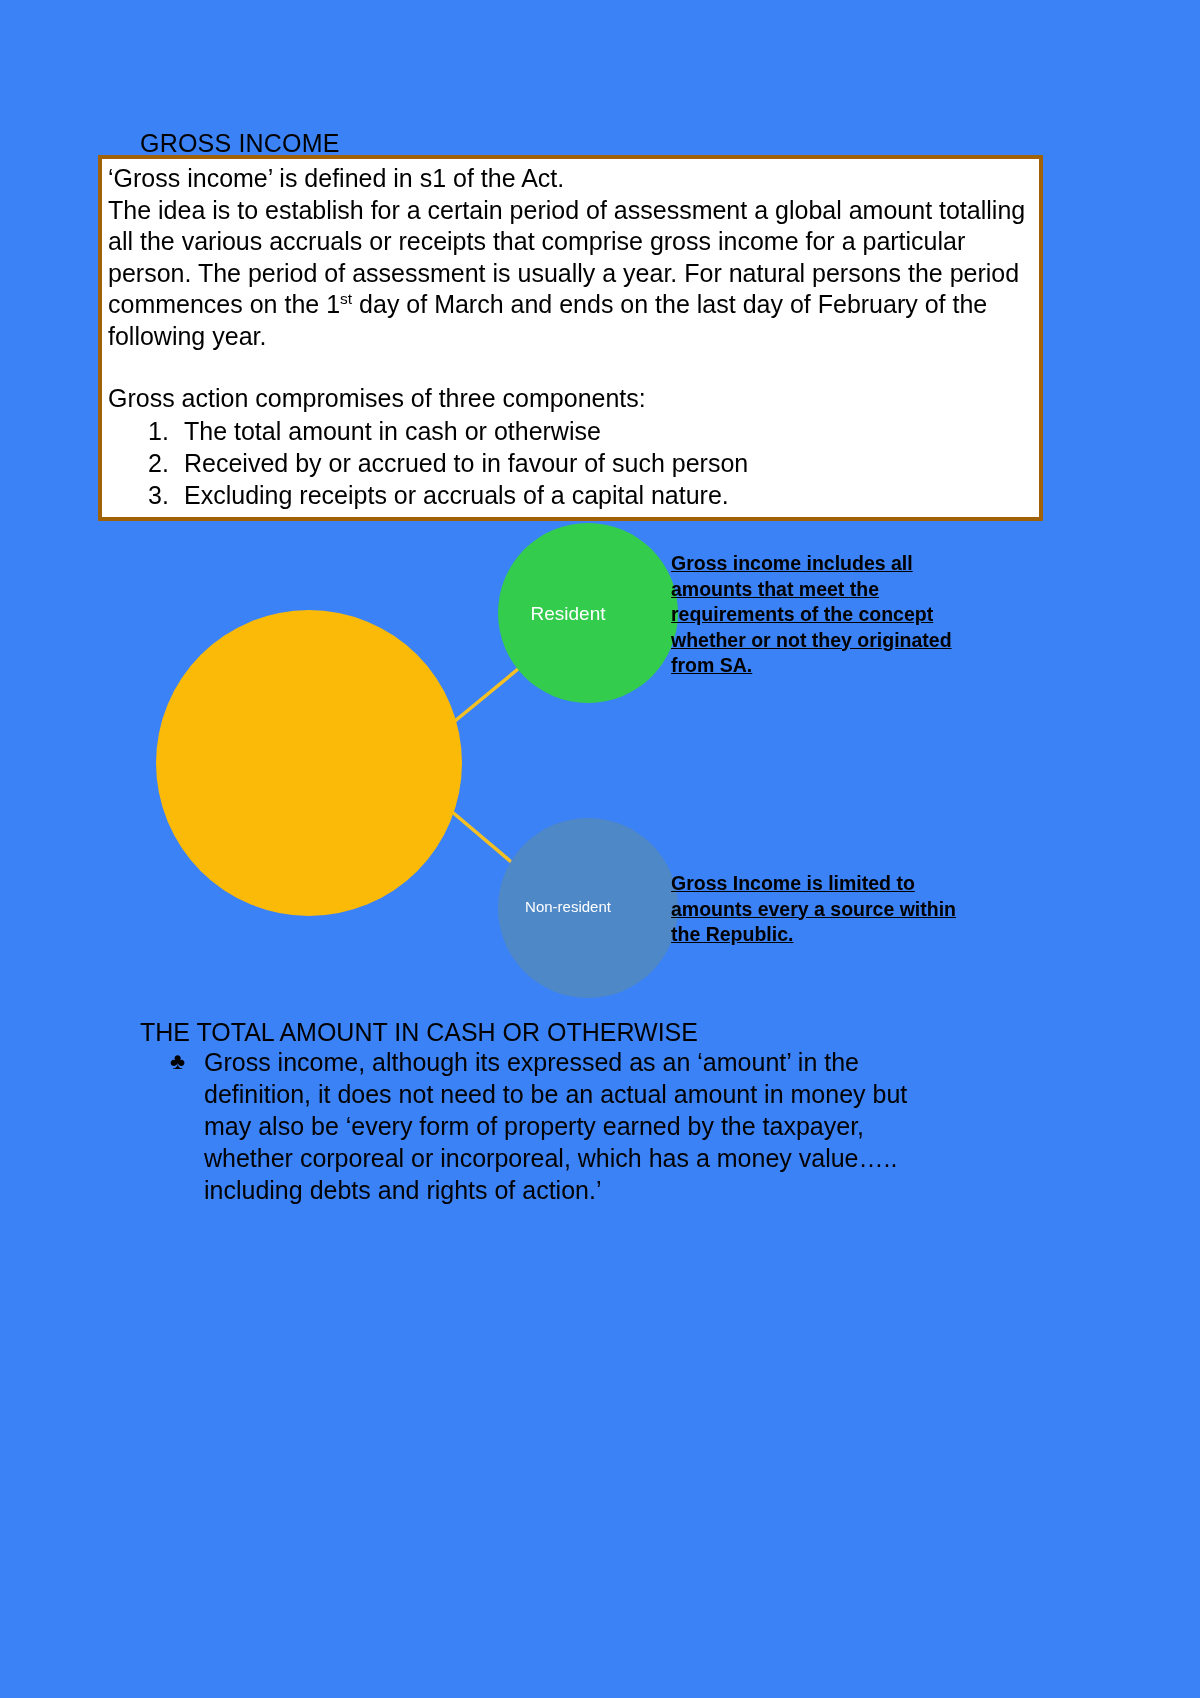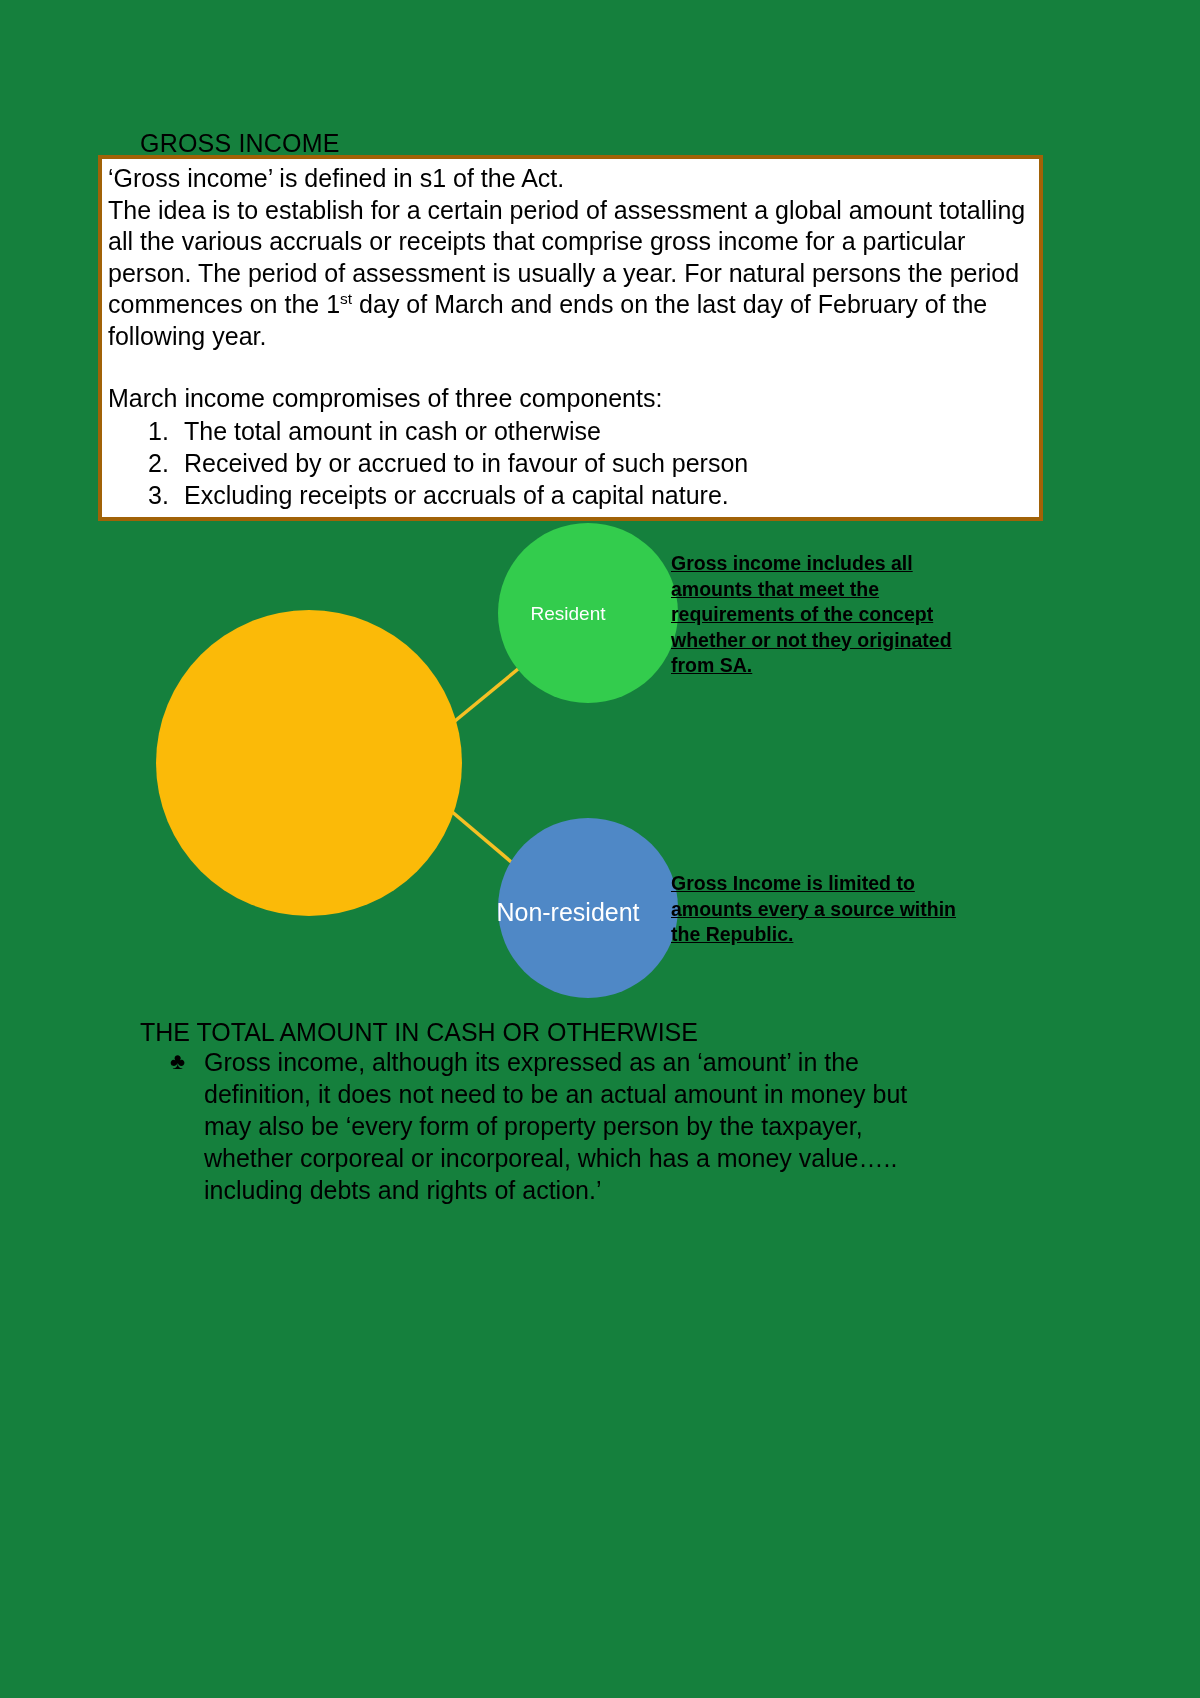--- a/index.html
+++ b/index.html
@@ -8,21 +8,21 @@
     background: #ffffff;
   }
   body {
     font-family: "Liberation Sans", sans-serif;
     color: #000000;
   }
   .page {
     position: relative;
     width: 1200px;
     height: 1698px;
-    background: #15803d;
+    background: #3b82f6;
     overflow: hidden;
   }
 
   
   .doc-heading {
     position: absolute;
     left: 140px;
     top: 128px;
     font-size: 25px;
     line-height: 30px;
@@ -150,21 +150,21 @@
 
   <div class="definition-box">
 
     <p class="box-para">‘Gross income’ is defined in s1 of the Act.</p>
 
 
     <p class="box-para"><span>The idea is to establish for a certain period of assessment a global amount totalling all the various accruals or receipts that comprise gross income for a particular person. The period of assessment is usually a year. For natural persons the period commences on the 1</span><sup class="ordsup">st</sup><span> day of March and ends on the last day of February of the following year.</span></p>
 
     <div class="box-spacer"></div>
 
-    <p class="box-para">March income compromises of three components:</p>
+    <p class="box-para">Gross action compromises of three components:</p>
 
     <ol class="ord-list">
       <li class="ord-item">
         <span class="num">1.</span>
         <span>The total amount in cash or otherwise</span>
       </li>
       <li class="ord-item">
         <span class="num">2.</span>
         <span>Received by or accrued to in favour of such person</span>
       </li>
@@ -183,29 +183,29 @@
 
       <circle cx="283" cy="248" r="153" fill="#FBBA08"></circle>
 
       <circle cx="562" cy="98" r="90" fill="#33CC4D"></circle>
 
       <circle cx="562" cy="393" r="90" fill="#4F88C6"></circle>
     </svg>
 
     <div style="position:absolute;left:472px;top:88px;width:180px;text-align:center;font-size:19px;color:#ffffff;">Resident</div>
 
-    <div style="position:absolute;left:472px;top:383px;width:180px;text-align:center;font-size:25px;color:#ffffff;">Non-resident</div>
+    <div style="position:absolute;left:472px;top:383px;width:180px;text-align:center;font-size:15px;color:#ffffff;">Non-resident</div>
   </div>
 
   <div class="callout callout-resident">Gross income includes all amounts that meet the requirements of the concept whether or not they originated from SA.</div>
 
   <div class="callout callout-nonresident">Gross Income is limited to amounts every a source within the Republic.</div>
 
   <div class="section-heading">THE TOTAL AMOUNT IN CASH OR OTHERWISE</div>
 
   <ul class="club-list">
     <li class="club-item">
       <span class="club-bullet">♣</span>
-      <span>Gross income, although its expressed as an ‘amount’ in the definition, it does not need to be an actual amount in money but may also be ‘every form of property person by the taxpayer, whether corporeal or incorporeal, which has a money value….. including debts and rights of action.’</span>
+      <span>Gross income, although its expressed as an ‘amount’ in the definition, it does not need to be an actual amount in money but may also be ‘every form of property earned by the taxpayer, whether corporeal or incorporeal, which has a money value….. including debts and rights of action.’</span>
     </li>
   </ul>
 
 </div>
 
 </body></html>

